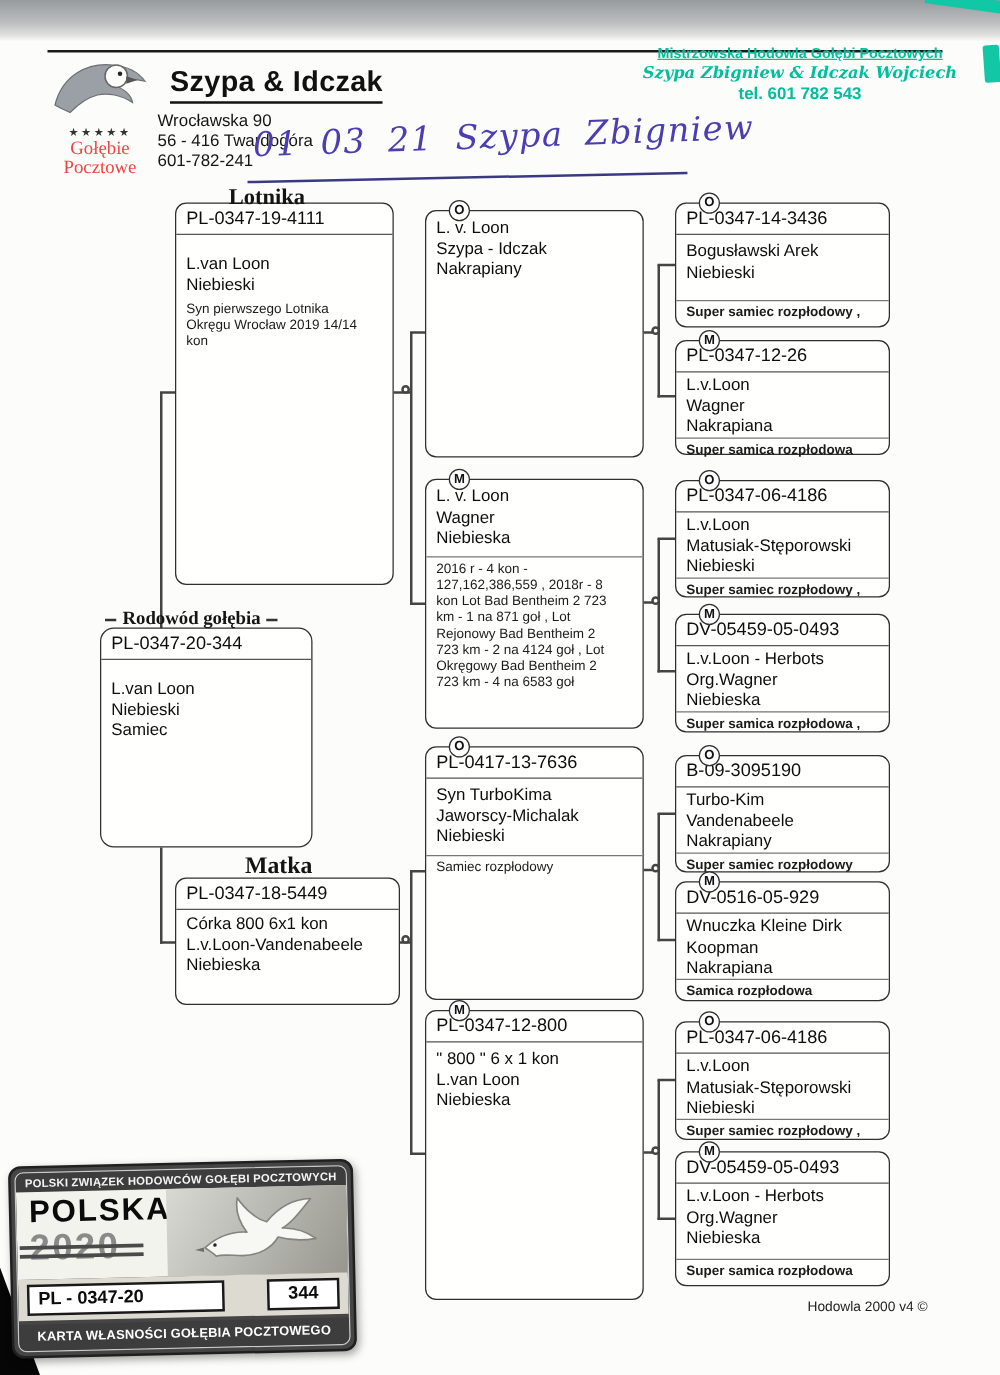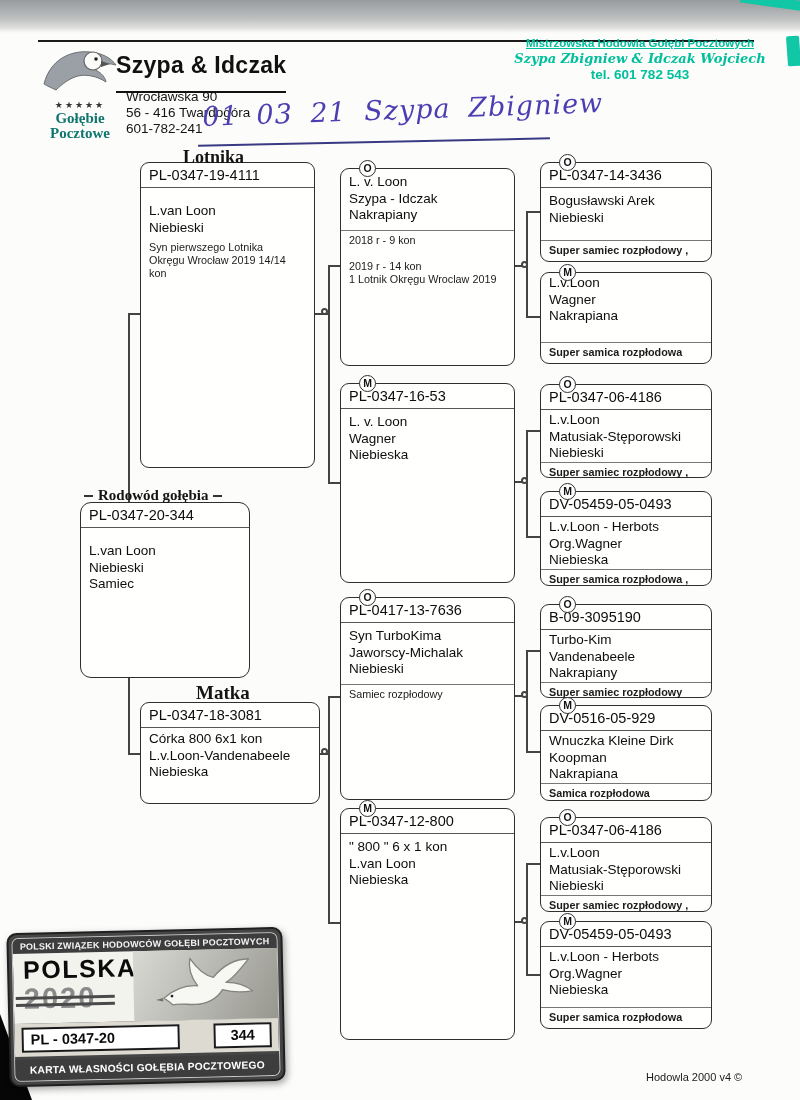--- a/index.html
+++ b/index.html
@@ -12,22 +12,22 @@
   
   #top-band{left:0;top:0;width:800px;height:33px;background:linear-gradient(180deg,#979b9e 0%,#bcbebf 55%,#e0e0de 85%,#fcfcfa 100%);}
   #teal-streak{right:-6px;top:-3px;width:66px;height:10px;background:#12c7a5;transform:rotate(8deg);z-index:5;}
   #teal-strip{right:0;top:36px;width:13px;height:30px;background:#12c7a5;transform:rotate(-4deg);border-radius:2px;z-index:5;}
   #corner-black{left:0;top:1014px;width:32px;height:86px;background:#060606;clip-path:polygon(0 0,0 100%,100% 100%);}
 
   
   #header-rule{left:38px;top:40px;width:716px;height:2px;background:#1b1b1b;}
   #logo{left:36px;top:46px;width:88px;text-align:center;}
   #logo .stars{font-size:9px;letter-spacing:2px;color:#333;line-height:11px;}
-  #logo .brand{font-family:"Liberation Serif",serif;font-weight:bold;font-size:15px;line-height:15px;color:#0f766e;}
-  #breeder-title{left:116px;top:52px;font-size:23px;font-weight:bold;letter-spacing:.3px;border-bottom:2.5px solid #121212;padding-bottom:12px;}
+  #logo .brand{font-family:"Liberation Serif",serif;font-weight:normal;font-size:15px;line-height:15px;color:#ef4444;}
+  #breeder-title{left:136px;top:52px;font-size:23px;font-weight:bold;letter-spacing:.3px;border-bottom:2.5px solid #121212;padding-bottom:2px;}
   #address{left:126px;top:89px;font-size:13.5px;line-height:16px;color:#141414;}
   #green-stamp{left:514px;top:36px;width:252px;text-align:center;color:#00bf9c;font-weight:bold;z-index:4;}
   #green-stamp .g1{font-size:11.5px;text-decoration:underline;line-height:14px;}
   #green-stamp .g2{font-family:"DejaVu Serif",serif;font-style:italic;font-size:13px;line-height:17px;}
   #green-stamp .g3{font-size:11.5px;line-height:15px;}
   #green-stamp .g4{font-size:13.5px;line-height:16px;}
   #handwriting{left:202px;top:101px;font-family:"DejaVu Serif",serif;font-style:italic;font-size:27px;color:#4b3db2;transform:rotate(-2deg);transform-origin:left top;letter-spacing:1px;word-spacing:8px;white-space:nowrap;z-index:4;}
   #hand-rule{left:198px;top:141px;width:352px;height:2px;background:#3a3a84;transform:rotate(-1.2deg);}
 
   
@@ -62,21 +62,21 @@
   #card-year{font-size:29px;font-weight:bold;line-height:30px;color:#8a8a8a;position:relative;width:max-content;letter-spacing:2px;}
   #card-year::before,#card-year::after{content:"";position:absolute;left:-8px;right:-18px;height:2.5px;background:#4a4a4a;}
   #card-year::before{top:13px;} #card-year::after{top:20px;}
   #card-photo{flex:1;background:linear-gradient(120deg,#d9d9d3 0%,#b2b2ac 60%,#97978f 100%);display:flex;align-items:center;justify-content:center;}
   #card-ringrow{background:#dddbd1;display:flex;justify-content:space-between;align-items:center;padding:4px 7px;}
   .rcell{background:#fff;border:2px solid #191919;font-weight:bold;font-size:14.5px;line-height:17px;padding:2px 7px;color:#0b0b0b;}
   #ring-series{width:158px;text-align:left;}
   #ring-number{width:58px;text-align:center;}
   #card-bottom{background:#3d3d3d;color:#fff;font-weight:bold;font-size:10.3px;letter-spacing:.2px;text-align:center;padding:5px 2px;margin-top:auto;}
 
-  #footer-credit{left:646px;top:1071px;font-size:11px;color:#1c1c1c;text-align:center;}
+  #footer-credit{left:646px;top:1040px;font-size:11px;color:#1c1c1c;text-align:center;}
 </style>
 </head>
 <body>
 
 <div id="page">
 
   <div class="abs" id="top-band"></div>
   <div class="abs" id="teal-streak"></div>
   <div class="abs" id="teal-strip"></div>
   <div class="abs" id="corner-black"></div>
@@ -166,49 +166,52 @@
   <div class="pbox" style="left:80px;top:502px;width:170px;height:176px;border-radius:11px;">
     <div class="ring">PL-0347-20-344</div>
     <div class="pbody gap">
       <div class="pname">L.van Loon</div>
       <div class="pname">Niebieski</div>
       <div class="pname">Samiec</div>
     </div>
   </div>
 
   <div class="pbox" style="left:140px;top:702px;width:180px;height:102px;">
-    <div class="ring">PL-0347-18-3081</div>
+    <div class="ring">PL-0347-18-5449</div>
     <div class="pbody" style="margin-top:3px;">
       <div class="pname">Córka 800 6x1 kon</div>
       <div class="pname">L.v.Loon-Vandenabeele</div>
       <div class="pname">Niebieska</div>
     </div>
   </div>
 
   <div class="pbox" style="left:340px;top:168px;width:175px;height:198px;">
     <div class="marker">O</div>
     <div class="pbody">
       <div class="pname">L. v. Loon</div>
       <div class="pname">Szypa - Idczak</div>
       <div class="pname">Nakrapiany</div>
     </div>
-    <div class="pnote tline">2018 r - 9 kon
-
-2019 r - 14 kon
-1 Lotnik Okręgu Wroclaw 2019</div>
   </div>
 
   <div class="pbox" style="left:340px;top:383px;width:175px;height:200px;">
     <div class="marker">M</div>
-    <div class="ring">PL-0347-16-53</div>
     <div class="pbody">
       <div class="pname">L. v. Loon</div>
       <div class="pname">Wagner</div>
       <div class="pname">Niebieska</div>
     </div>
+    <div class="pnote tline"> 2016 r - 4 kon -
+127,162,386,559 , 2018r - 8
+kon Lot Bad Bentheim 2 723
+km - 1 na 871 goł , Lot
+Rejonowy Bad Bentheim 2
+723 km - 2 na 4124 goł , Lot
+Okręgowy Bad Bentheim 2
+723 km - 4 na 6583 goł</div>
   </div>
 
   <div class="pbox" style="left:340px;top:597px;width:175px;height:203px;">
     <div class="marker">O</div>
     <div class="ring">PL-0417-13-7636</div>
     <div class="pbody">
       <div class="pname">Syn TurboKima</div>
       <div class="pname">Jaworscy-Michalak</div>
       <div class="pname">Niebieski</div>
     </div>
@@ -231,20 +234,21 @@
     <div class="pbody">
       <div class="pname">Bogusławski Arek</div>
       <div class="pname">Niebieski</div>
       <div class="pname"></div>
     </div>
     <div class="pnote tline bottom">Super samiec rozpłodowy ,</div>
   </div>
 
   <div class="pbox" style="left:540px;top:272px;width:172px;height:92px;">
     <div class="marker">M</div>
+    <div class="ring">PL-0347-12-26</div>
     <div class="pbody" style="margin-top:2px;">
       <div class="pname">L.v.Loon</div>
       <div class="pname">Wagner</div>
       <div class="pname">Nakrapiana</div>
     </div>
     <div class="pnote tline bottom">Super samica rozpłodowa</div>
   </div>
 
   <div class="pbox" style="left:540px;top:384px;width:172px;height:94px;">
     <div class="marker">O</div>

